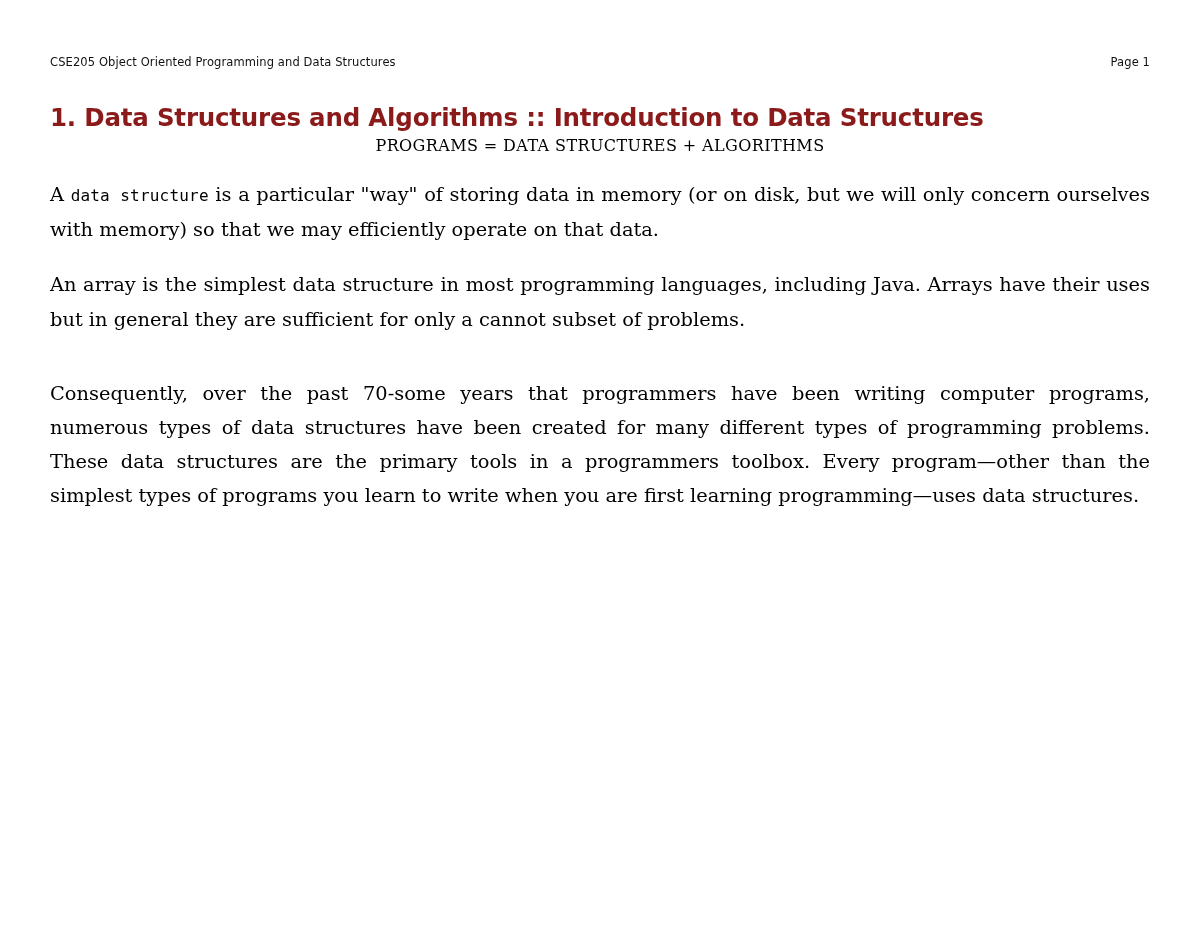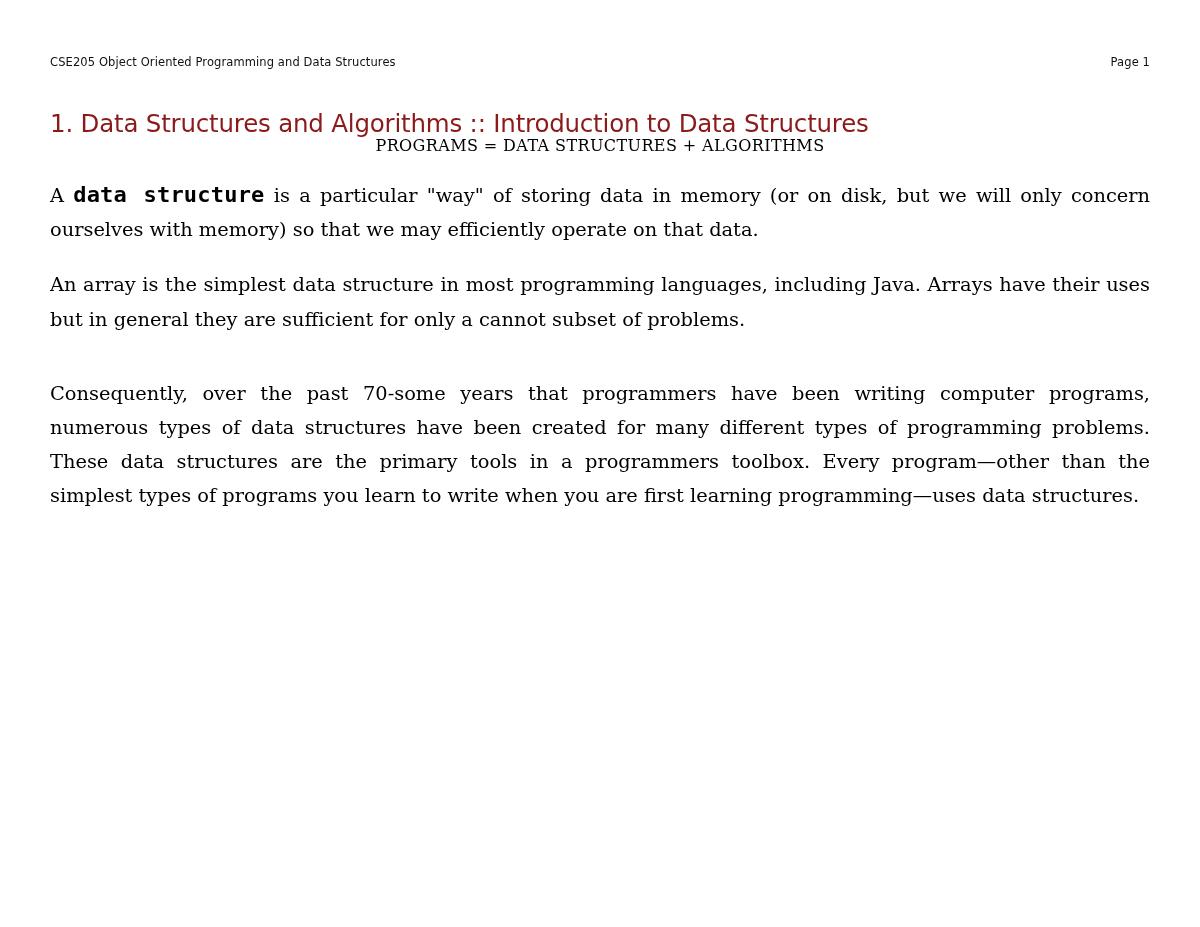--- a/index.html
+++ b/index.html
@@ -39,24 +39,24 @@
     color: #111111;
     white-space: nowrap;
   }
   .runhead-left { text-align: right; }
   .runhead-right { text-align: left; }
 
   
   .section-heading {
     position: absolute;
     left: 50px;
-    top: 93px;
+    top: 87px;
     width: 1100px;
     font-family: "DejaVu Sans", sans-serif;
-    font-weight: normal;
+    font-weight: bold;
     font-size: 24.5px;
     letter-spacing: -0.2px;
     color: #8B1A1A;
     white-space: nowrap;
   }
 
   
   .display-line {
     position: absolute;
     left: 50px;
@@ -84,22 +84,22 @@
     line-height: 34.2px;
     text-align: justify;
     text-justify: inter-word;
     color: #000000;
     hyphens: none;
   }
   p.para:last-child { margin-bottom: 0; margin-top: 40px; }
 
   .tt-bold {
     font-family: "DejaVu Sans Mono", monospace;
-    font-weight: bold;
-    font-size: 22px;
+    font-weight: normal;
+    font-size: 16px;
     letter-spacing: 0.2px;
   }
 </style>
 </head>
 <body>
 
 <div class="page">
 
   <div class="runhead">
     <span class="runhead-left">CSE205 Object Oriented Programming and Data Structures</span>

